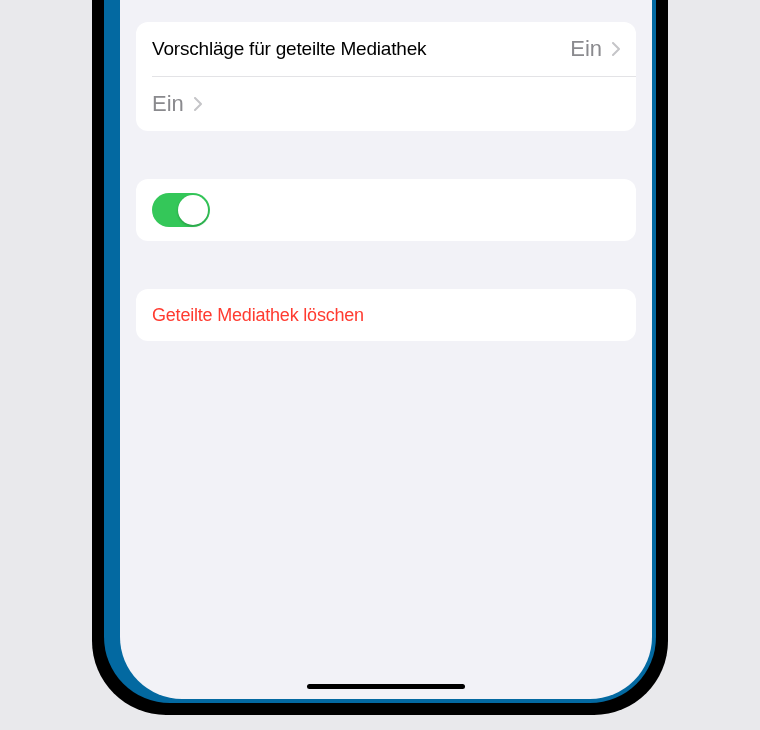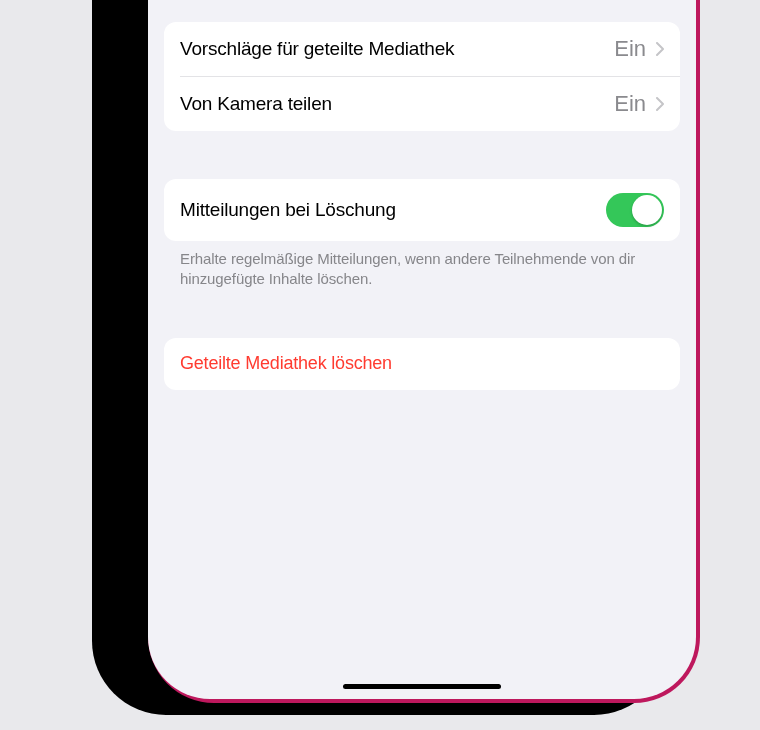--- a/index.html
+++ b/index.html
@@ -25,25 +25,24 @@
       margin-top: 0;
       position: relative;
       background: #000;
       border-bottom-left-radius: 74px;
       border-bottom-right-radius: 74px;
       padding: 0 12px 12px 12px;
     }
     .phone-inner-bezel {
       width: 100%;
       height: 100%;
-      background: #be185d;
+      background: #0369a1;
       border-bottom-left-radius: 66px;
       border-bottom-right-radius: 66px;
-      padding: 0 4px 4px 0;
-      margin-left: 44px;
+      padding: 0 4px 4px 16px;
     }
     .screen {
       width: 100%;
       height: 100%;
       background: #f2f2f7;
       border-bottom-left-radius: 62px;
       border-bottom-right-radius: 62px;
       overflow: hidden;
       position: relative;
     }
@@ -148,39 +147,36 @@
             <div class="row-label">Vorschläge für geteilte Mediathek</div>
             <div class="row-value">Ein</div>
             <div class="chevron">
               <svg width="8" height="14" viewBox="0 0 8 14" fill="none">
                 <path d="M1 1L7 7L1 13" stroke="#c5c5c8" stroke-width="2" stroke-linecap="round" stroke-linejoin="round"></path>
               </svg>
             </div>
           </div>
           <div class="separator"></div>
           <div class="row">
-            <div class="row-label">Von Kamera teilen</div>
             <div class="row-value">Ein</div>
             <div class="chevron">
               <svg width="8" height="14" viewBox="0 0 8 14" fill="none">
                 <path d="M1 1L7 7L1 13" stroke="#c5c5c8" stroke-width="2" stroke-linecap="round" stroke-linejoin="round"></path>
               </svg>
             </div>
           </div>
         </div>
 
         <div class="group group-2">
           <div class="row">
-            <div class="row-label">Mitteilungen bei Löschung</div>
             <div class="toggle">
               <div class="toggle-knob"></div>
             </div>
           </div>
         </div>
-        <div class="footer-text">Erhalte regelmäßige Mitteilungen, wenn andere Teilnehmende von dir hinzugefügte Inhalte löschen.</div>
 
         <div class="group group-3">
           <div class="row">
             <div class="destructive">Geteilte Mediathek löschen</div>
           </div>
         </div>
 
       </div>
       <div class="home-indicator"></div>
     </div>

